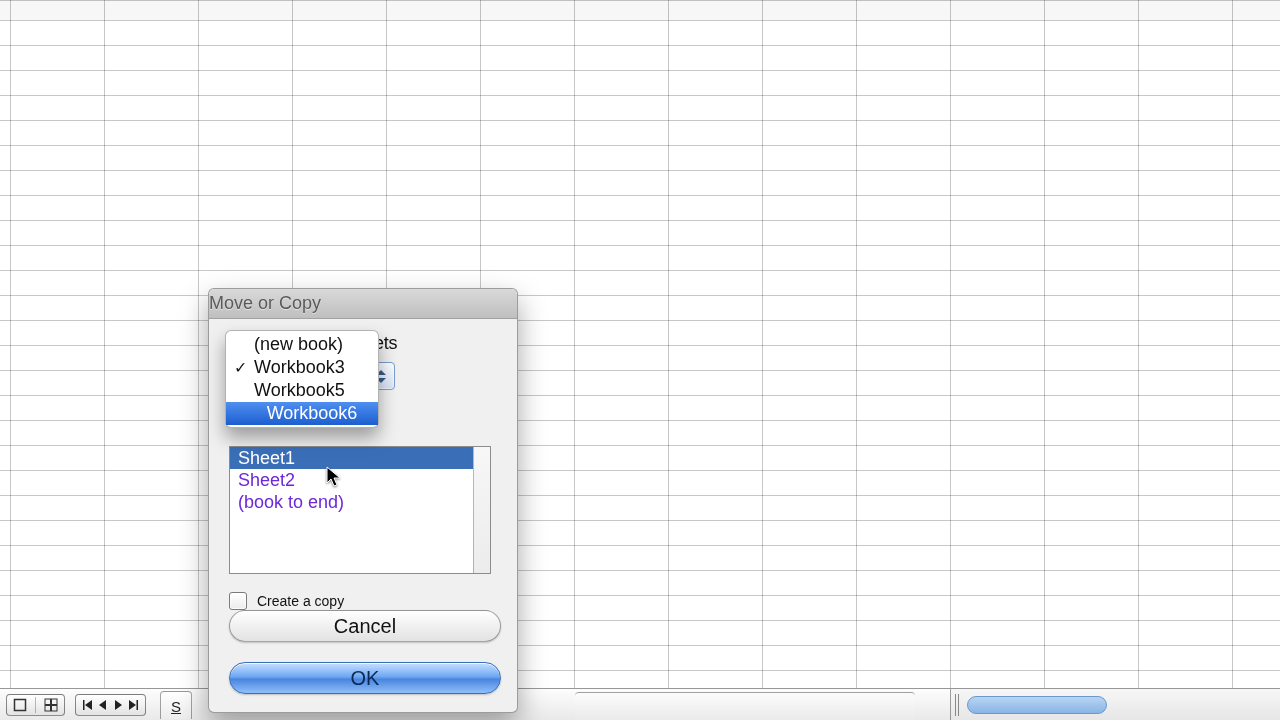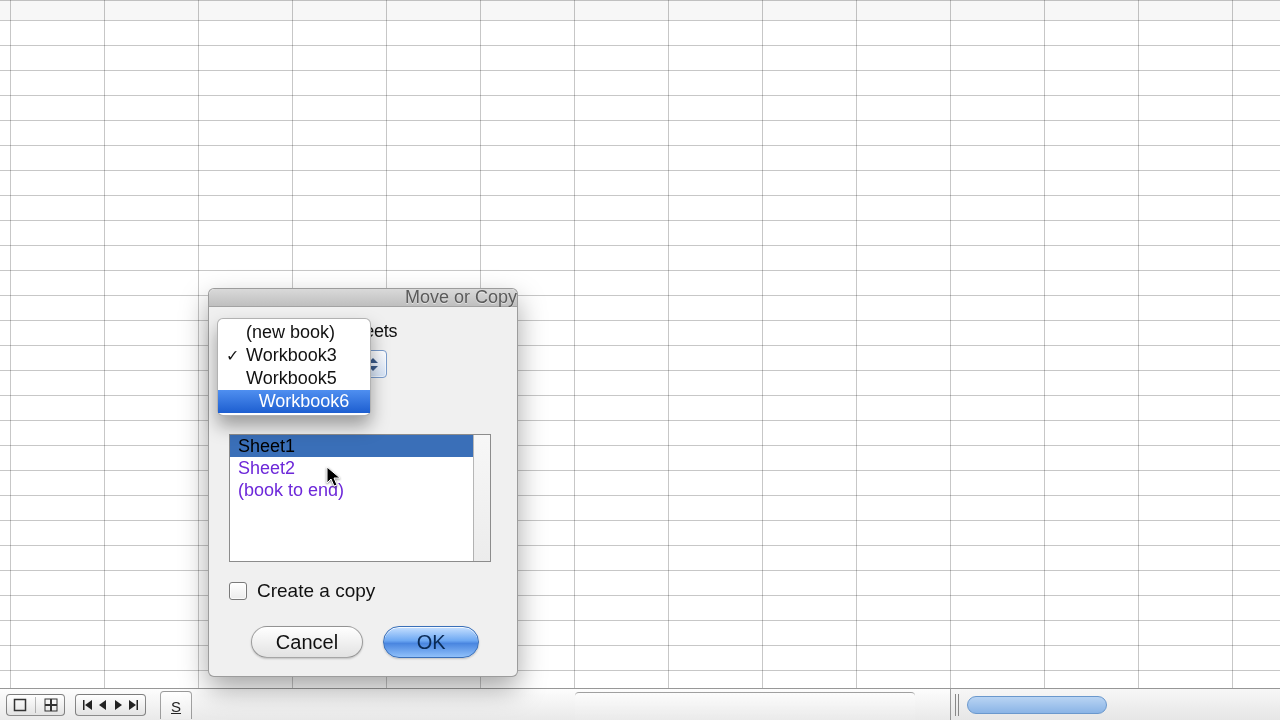--- a/index.html
+++ b/index.html
@@ -109,44 +109,44 @@
   .dialog{
     position:absolute;
     left:208px; top:288px;
     width:310px;
     background:#f0f0f0;
     border:1px solid rgba(0,0,0,0.35);
     border-radius:6px;
     box-shadow:0 12px 28px rgba(0,0,0,0.35);
   }
   .dialog-titlebar{
-    height:18px;
+    height:30px;
     background:linear-gradient(#d9d9d9,#bfbfbf);
     border-bottom:1px solid rgba(0,0,0,0.25);
     border-radius:6px 6px 0 0;
-    display:flex; align-items:center; justify-content:flex-end;
+    display:flex; align-items:center; justify-content:flex-start;
     color:#5a5a5a;
     font-size:18px;
     text-shadow:0 1px 0 rgba(255,255,255,0.5);
   }
   .dialog-body{
     padding:14px 16px 18px 20px;
   }
   .section-label{
     font-size:18px;
     color:#111;
     letter-spacing:-0.3px;
     margin-bottom:4px;
   }
 
   
   .select-wrap{
     position:relative;
     height:30px;
-    margin:8px 0 4px 0;
+    margin:8px 0 4px 8px;
   }
   .select-knob{
     position:absolute;
     left:130px; top:0;
     width:28px; height:28px;
     border-radius:4px;
     background:linear-gradient(#fdfdff,#d5e3f6);
     border:1px solid #7a9ccd;
     box-shadow:inset 0 0 0 1px rgba(255,255,255,0.6);
     display:flex; flex-direction:column; align-items:center; justify-content:center;
@@ -199,49 +199,48 @@
   }
   .listbox .item{
     padding:0 8px;
     height:22px;
     font-size:18px;
     display:flex; align-items:center;
     color:#6d28d9;
   }
   .listbox .item.sel{
     background:#3a6fb8;
-    color:#000000;
+    color:#ffffff;
   }
   .listbox .scroll{
     position:absolute; right:0; top:0; bottom:0; width:17px;
     background:linear-gradient(#f7f7f7,#ececec);
     border-left:1px solid rgba(0,0,0,0.25);
   }
 
   
   .checkrow{
     margin-top:18px;
     display:flex; align-items:center; gap:10px;
   }
   .chkbox{
     width:18px; height:18px;
     border:1px solid #7a7a7a;
     border-radius:3px;
     background:linear-gradient(#fff,#ececec);
     box-shadow:inset 0 0 0 1px rgba(255,255,255,0.7);
   }
   .check-label{
-    font-size:19px;
+    font-size:14px;
     color:#111;
   }
 
   
   .btnrow{
-    margin-top:24px;
-    display:flex; justify-content:center; gap:20px;
+    display:flex; justify-content:center; gap:20px;flex-direction:column;
   }
   .btn{
     min-width:96px;
     height:32px;
     padding:0 24px;
     border-radius:16px;
     font-size:20px;
     display:flex; align-items:center; justify-content:center;
     border:1px solid rgba(0,0,0,0.35);
     background:linear-gradient(#ffffff,#e2e2e2);

